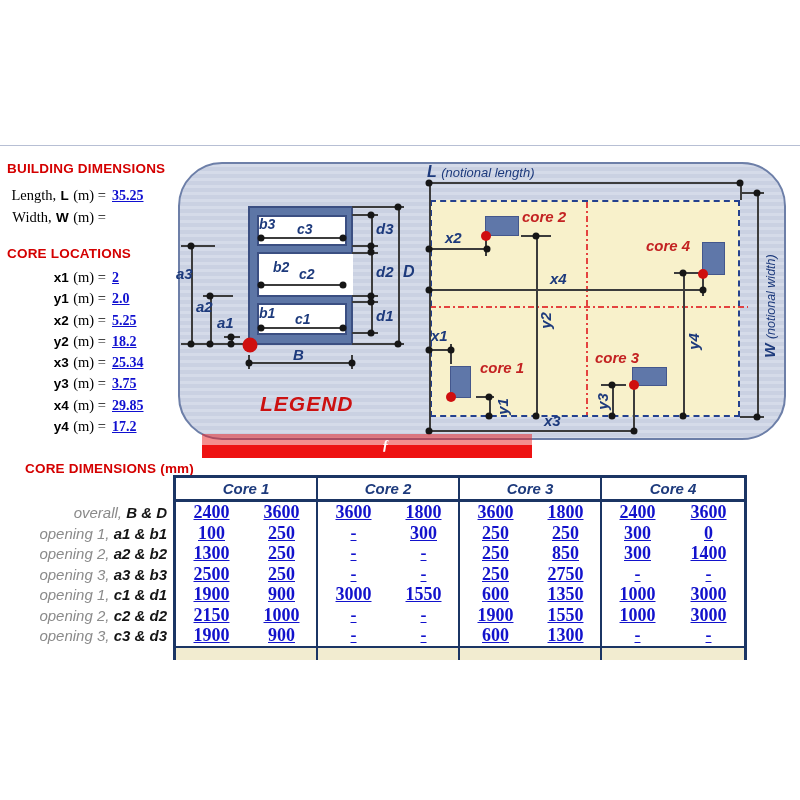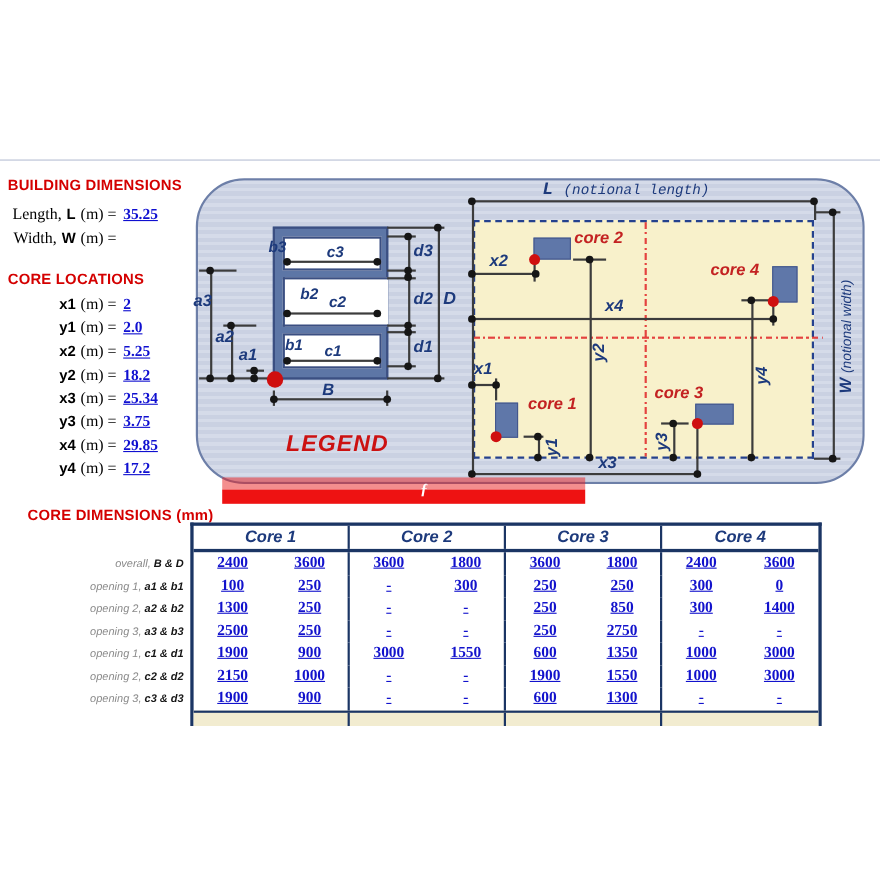--- a/index.html
+++ b/index.html
@@ -51,27 +51,27 @@
               font-style:italic;font-weight:bold;font-size:14px;}
   
   .cdtable{position:absolute;left:173px;top:475px;width:574px;border:3px solid #1b3564;border-bottom:none;
            background:#fff;box-sizing:border-box;}
   .cdhead{display:grid;grid-template-columns:repeat(4,1fr);border-bottom:3px solid #1b3564;}
   .cdhead>div{height:21px;line-height:21px;text-align:center;color:#1d3a7c;font-style:italic;
               font-weight:bold;font-size:15px;border-right:2.5px solid #1b3564;}
   .cdhead>div:last-child{border-right:none;}
   .cdbody{display:grid;grid-template-columns:repeat(8,1fr);}
   .cdbody>div{height:20.5px;line-height:20.5px;text-align:center;font-family:"Liberation Serif",serif;
-              font-weight:bold;font-size:14px;color:#1212cc;text-decoration:underline;}
+              font-weight:bold;font-size:18px;color:#1212cc;text-decoration:underline;}
   .cdbody>div:nth-child(8n+2),.cdbody>div:nth-child(8n+4),.cdbody>div:nth-child(8n+6){border-right:2.5px solid #1b3564;}
   .cdfoot{display:grid;grid-template-columns:repeat(4,1fr);border-top:2.5px solid #1b3564;height:12px;background:#f2ecd0;}
   .cdfoot>div{border-right:2.5px solid #1b3564;}
   .cdfoot>div:last-child{border-right:none;}
   .rowlabels{position:absolute;left:0;top:503px;width:167px;text-align:right;}
-  .rowlabels>div{height:20.5px;line-height:20.5px;font-style:italic;font-size:10px;color:#8a8a8a;white-space:nowrap;}
+  .rowlabels>div{height:20.5px;line-height:20.5px;font-style:italic;font-size:15px;color:#8a8a8a;white-space:nowrap;}
   .rowlabels b{color:#151515;}
   .sep{position:absolute;left:0;top:145px;width:800px;height:1px;background:#b7bfd4;}
 </style>
 </head>
 <body>
 
 <div id="stage">
 
   <div class="sep"></div>
 
@@ -124,21 +124,21 @@
 
   <div class="panel"></div>
 
   <div class="lcore"></div>
   <div class="lopen" style="left:257px;top:215px;width:90px;height:31px;"></div>
   <div class="lopen" style="left:257px;top:252px;width:96px;height:45px;border-right:none;"></div>
   <div class="lopen" style="left:257px;top:303px;width:90px;height:32px;"></div>
   <div class="hline" style="left:260px;top:237px;width:83px;"></div>
   <div class="hline" style="left:260px;top:284px;width:83px;"></div>
   <div class="hline" style="left:260px;top:327px;width:83px;"></div>
-  <span class="navlbl navsm" style="left:244px;top:216px;">b3</span>
+  <span class="navlbl navsm" style="left:259px;top:216px;">b3</span>
   <span class="navlbl navsm" style="left:297px;top:221px;">c3</span>
   <span class="navlbl navsm" style="left:273px;top:259px;">b2</span>
   <span class="navlbl navsm" style="left:299px;top:266px;">c2</span>
   <span class="navlbl navsm" style="left:259px;top:305px;">b1</span>
   <span class="navlbl navsm" style="left:295px;top:311px;">c1</span>
 
   <div class="hline" style="left:181px;top:245px;width:34px;"></div>
   <div class="vline" style="left:191px;top:246px;height:98px;"></div>
   <div class="hline" style="left:203px;top:295px;width:30px;"></div>
   <div class="vline" style="left:210px;top:296px;height:48px;"></div>
@@ -197,21 +197,21 @@
 
   <span class="legendtitle">LEGEND</span>
 
   <div class="beige"></div>
   <div class="clv" style="left:586px;top:202px;height:213px;"></div>
   <div class="clh" style="left:430px;top:306px;width:318px;"></div>
 
   <div class="hline" style="left:429px;top:182px;width:311px;"></div>
   <div class="vline" style="left:429px;top:183px;height:248px;"></div>
   <div class="vline" style="left:740px;top:183px;height:17px;"></div>
-  <div class="abs" style="left:414px;top:163px;width:310px;text-align:center;font-family:Liberation Mono, monospace;">
+  <div class="abs" style="left:427px;top:163px;width:310px;text-align:left;">
     <span class="navlbl" style="position:static;font-size:16px;">L</span>
     <span style="color:#1d3a7c;font-style:italic;font-size:13px;">(notional length)</span>
   </div>
 
   <div class="vline" style="left:757px;top:193px;height:224px;"></div>
   <div class="hline" style="left:740px;top:192px;width:24px;"></div>
   <div class="hline" style="left:740px;top:416px;width:24px;"></div>
   <div class="abs rot" style="left:685px;top:297px;width:170px;white-space:nowrap;">
     <span class="navlbl" style="position:static;font-size:15px;">W</span>
     <span style="color:#1d3a7c;font-style:italic;font-size:12.5px;">(notional width)</span>

